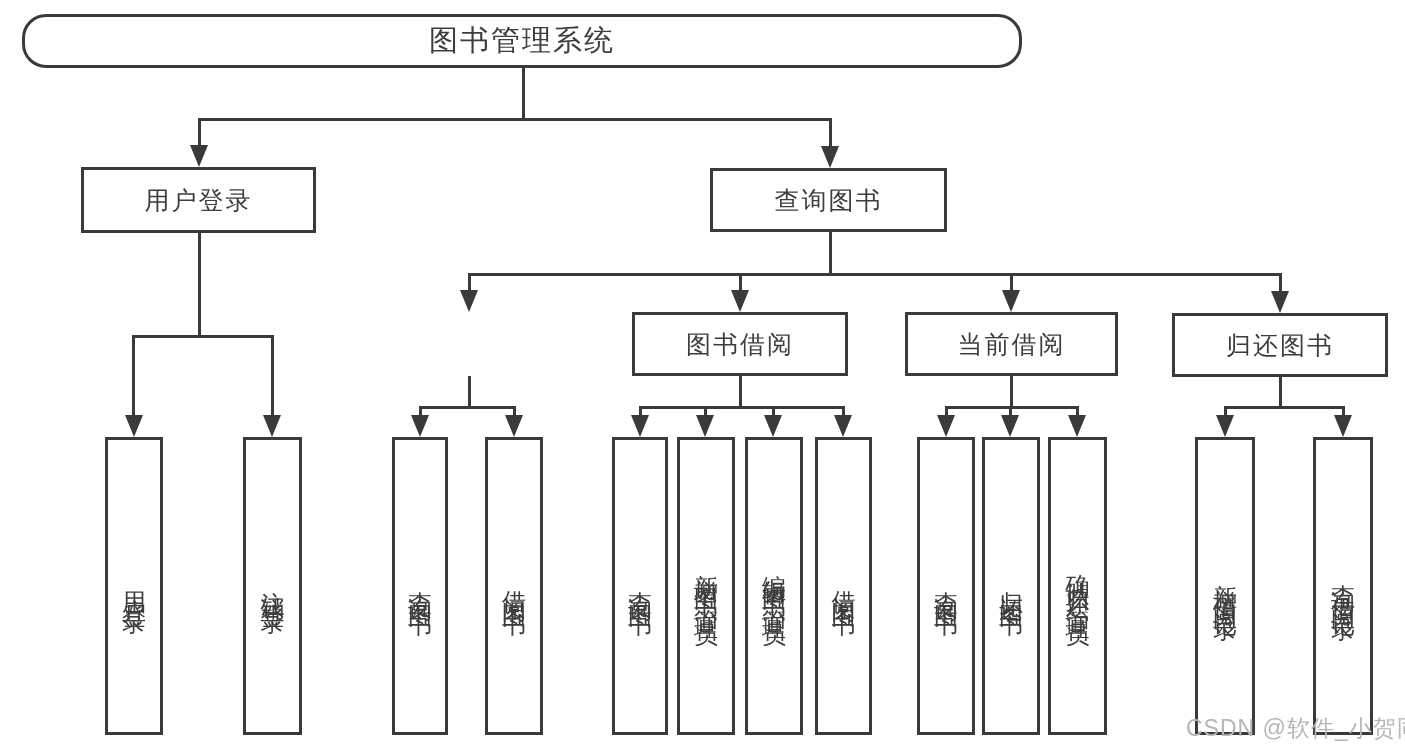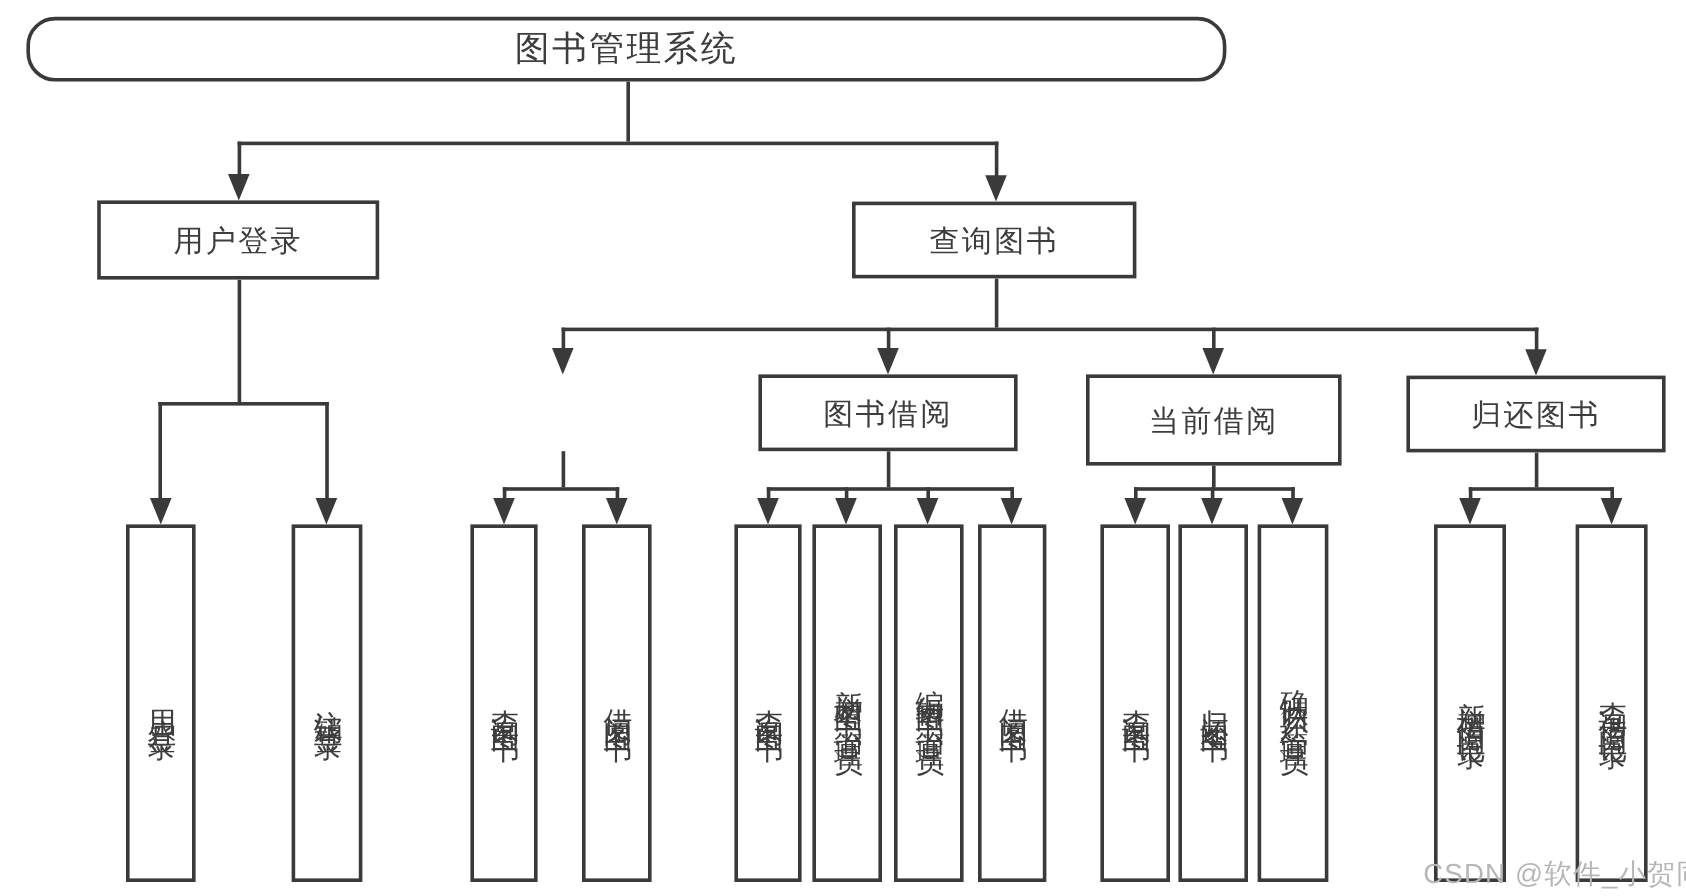--- a/index.html
+++ b/index.html
@@ -41,21 +41,21 @@
     position:absolute;left:1186px;top:713px;
     font-size:23px;letter-spacing:1px;color:var(--watermark);
     z-index:5;white-space:nowrap;
   }
   
   #box-root{left:22px;top:14px;width:1000px;height:54px;}
   #box-user-login{left:81px;top:167px;width:235px;height:66px;}
   #box-book-mgmt{left:710px;top:168px;width:237px;height:64px;}
   #box-new-rec{left:362px;top:312px;width:215px;height:64px;}
   #box-borrowing{left:632px;top:312px;width:216px;height:64px;}
-  #box-current{left:905px;top:312px;width:213px;height:76px;font-family:Liberation Serif, serif;}
+  #box-current{left:905px;top:312px;width:213px;height:64px;font-family:Liberation Serif, serif;}
   #box-records{left:1172px;top:313px;width:216px;height:64px;}
   
   #v-login{left:105px;width:58px;}
   #v-logout{left:243px;width:59px;}
   #v-query1{left:392px;width:56px;}
   #v-borrow1{left:485px;width:58px;}
   #v-query2{left:612px;width:56px;}
   #v-add-book{left:677px;width:58px;}
   #v-edit-book{left:745px;width:58px;}
   #v-borrow2{left:815px;width:57px;}

